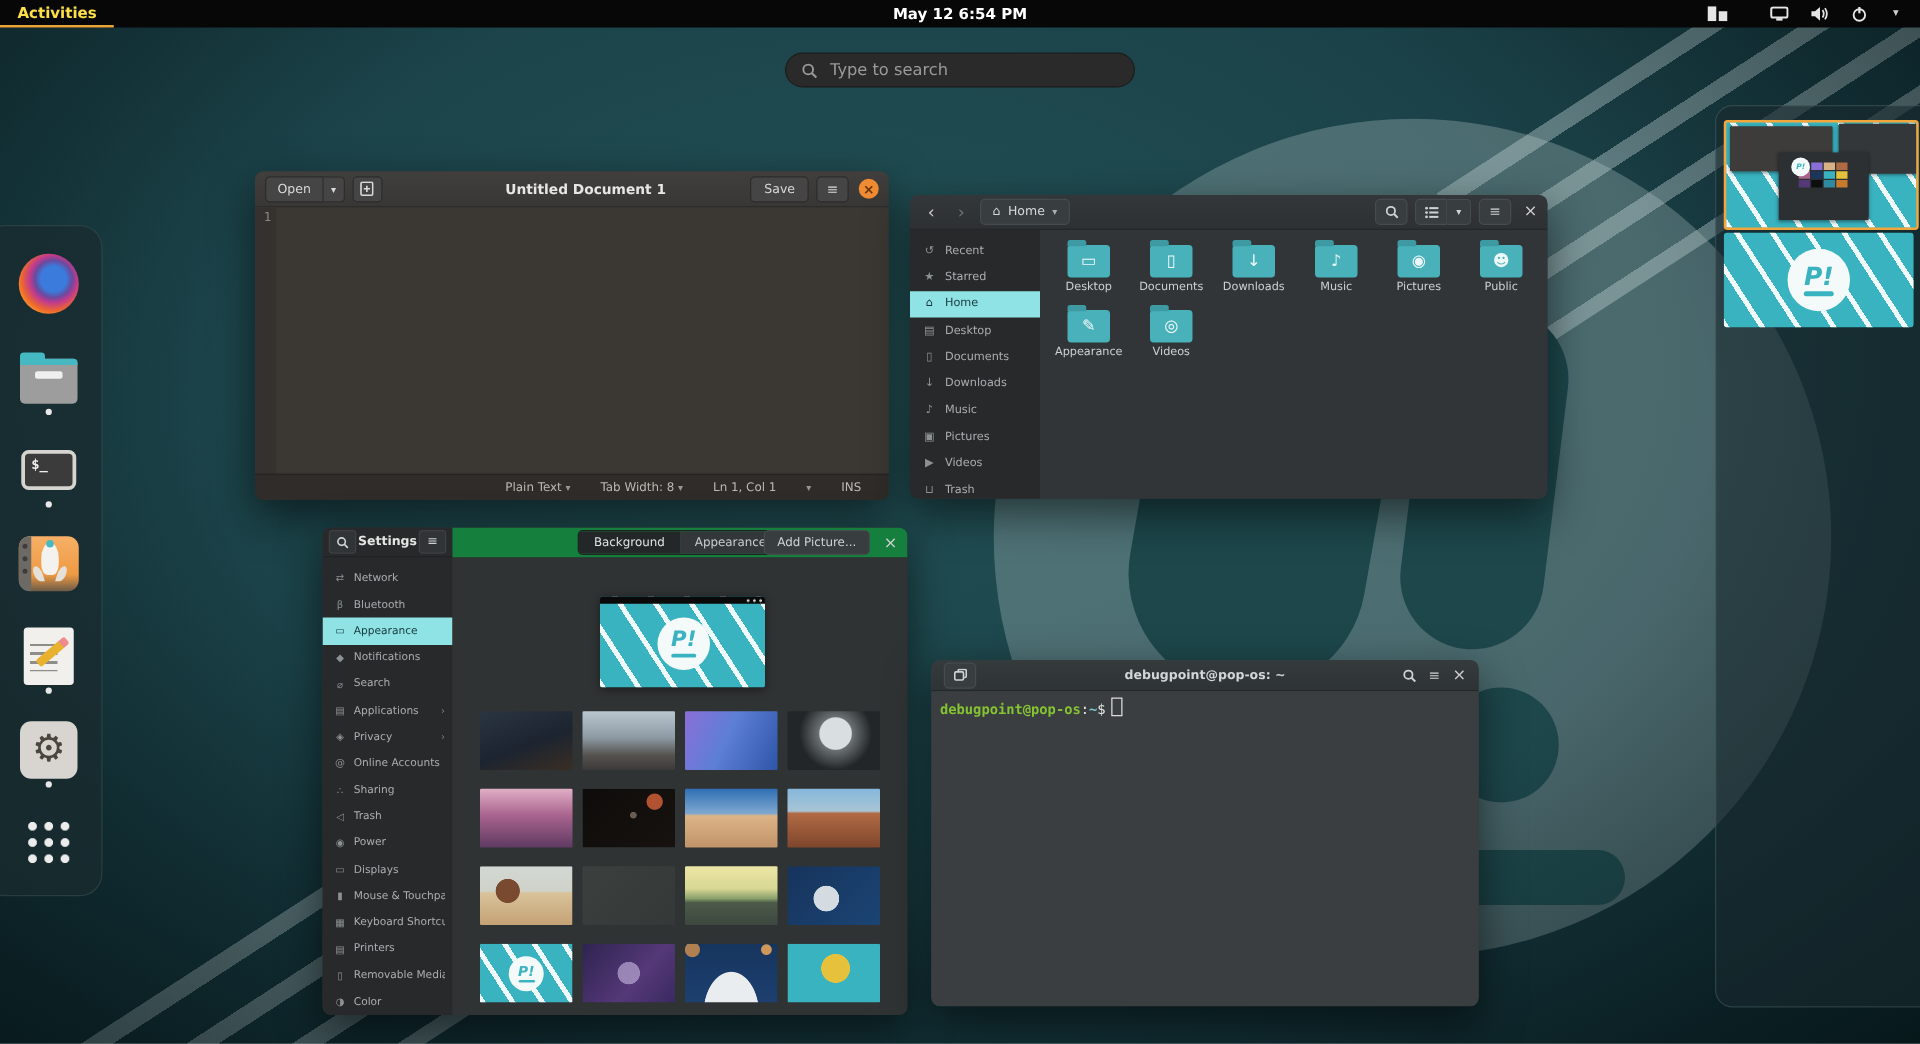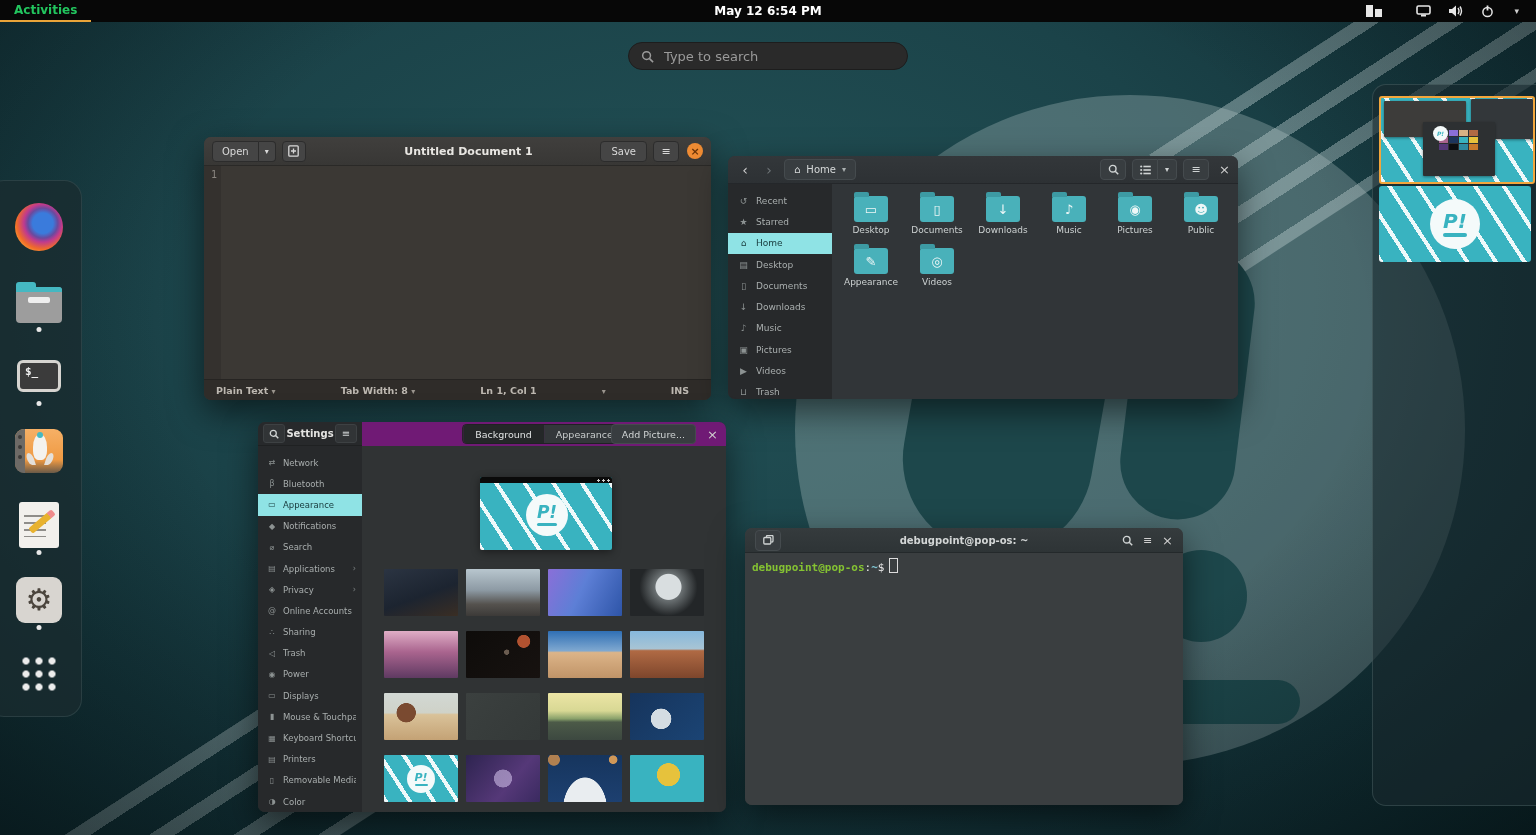--- a/index.html
+++ b/index.html
@@ -20,21 +20,21 @@
   .wm-dot{position:absolute;left:360px;top:455px;width:92px;height:92px;border-radius:50%;background:#1d474b;}
   .wm-bar{position:absolute;left:185px;top:585px;width:320px;height:44px;border-radius:22px;background:#1d474b;}
   .wm-stripes{position:absolute;width:560px;height:150px;transform:rotate(-33deg);
     background:repeating-linear-gradient(180deg, rgba(225,238,238,0.34) 0 14px, transparent 14px 46px);}
   .wm-s1{left:1145px;top:-10px;}
   .wm-s2{left:30px;top:690px;}
   .vignette{position:absolute;inset:0;background:radial-gradient(ellipse at 50% 40%, transparent 55%, rgba(4,14,16,0.5) 100%);}
   
   .topbar{position:absolute;left:0;top:0;right:0;height:22px;background:#070707;z-index:50;display:flex;align-items:center;}
   .activities{height:22px;display:flex;align-items:center;padding:0 14px;box-sizing:border-box;
-    border-bottom:2px solid #e9a439;color:#22c55e;font-weight:bold;font-size:12px;cursor:pointer;}
+    border-bottom:2px solid #e9a439;color:#fde047;font-weight:bold;font-size:12px;cursor:pointer;}
   .clock{position:absolute;left:50%;transform:translateX(-50%);color:#fff;font-weight:bold;font-size:12px;}
   .sysarea{margin-left:auto;display:flex;align-items:center;gap:0;padding-right:8px;}
   .sysbtn{display:flex;align-items:center;padding:0 9px;height:22px;}
   .sys-gap{width:16px;}
   .sys-chev{color:#cfcfcf;font-size:9px;padding-left:2px;}
   
   .searchbar{position:absolute;left:628px;top:42px;width:280px;height:28px;z-index:40;
     background:#2a2a2a;border:1px solid #1d1d1d;border-radius:15px;display:flex;align-items:center;padding:0 12px;box-sizing:border-box;gap:8px;}
   .searchbar input{flex:1;background:transparent;border:none;outline:none;color:#ffffff;font-size:13px;font-family:inherit;}
   .searchbar input::placeholder{color:#9a9a9a;}
@@ -82,21 +82,21 @@
   .gedit-head .openchev{height:19px;width:16px;font-size:8px;border-radius:0 4px 4px 0;border-left:none;}
   .gedit-head .newdoc{height:19px;width:22px;margin-left:6px;}
   .gedit-title{position:absolute;left:50%;transform:translateX(-50%);font-size:11px;font-weight:bold;color:#e8e6e2;margin-left:11px;}
   .gedit-head .save{height:19px;padding:0 10px;font-size:10px;margin-left:auto;}
   .gedit-head .menu{height:19px;width:24px;margin-left:6px;font-size:11px;}
   .gedit-close{width:16px;height:16px;border-radius:50%;background:#ef8b33;color:#6b3408;font-size:11px;font-weight:bold;
     display:flex;align-items:center;justify-content:center;margin-left:8px;cursor:pointer;}
   .gedit-body{position:absolute;top:29px;bottom:20px;left:0;right:0;background:#3b3834;display:flex;}
   .gedit-gutter{width:17px;background:#34312e;color:#8a8680;font-size:10px;text-align:right;padding:3px 4px 0 0;box-sizing:border-box;font-family:"DejaVu Sans Mono",monospace;}
   .gedit-status{position:absolute;left:0;right:0;bottom:0;height:20px;background:#2f2c29;border-top:1px solid #262422;
-    display:flex;align-items:center;justify-content:space-between;gap:0;font-size:9.5px;color:#bdb8b1;padding-right:10px;font-weight:bold;}
+    display:flex;align-items:center;justify-content:flex-end;gap:0;font-size:9.5px;color:#bdb8b1;padding-right:10px;}
   .gstat{padding:0 12px;cursor:pointer;}
   .gstat .chev{font-size:8px;color:#9a958e;}
   
   .files{left:728px;top:156px;width:510px;height:243px;background:#313538;}
   .files-head{height:27px;background:linear-gradient(#33373a,#2d3134);border-bottom:1px solid #24272a;display:flex;align-items:center;padding:0 8px;gap:6px;}
   .nav-arrow{width:18px;height:18px;display:flex;align-items:center;justify-content:center;color:#d0d0d0;font-size:14px;cursor:pointer;}
   .nav-arrow.dim{color:#6f7578;}
   .pathbtn{height:19px;display:flex;align-items:center;gap:6px;background:#383d40;border:1px solid #454b4e;border-radius:4px;padding:0 9px;font-size:10px;color:#d6d9d9;cursor:pointer;}
   .pathbtn .chev{font-size:8px;color:#aab0b0;}
   .files-head .right{margin-left:auto;display:flex;align-items:center;gap:6px;}
@@ -113,21 +113,21 @@
   .fcell{width:66px;height:52px;display:flex;flex-direction:column;align-items:center;gap:3px;padding-top:2px;box-sizing:border-box;cursor:pointer;}
   .folder{position:relative;width:34px;height:26px;background:#49b1ba;border-radius:3px;display:flex;align-items:center;justify-content:center;}
   .folder::before{content:"";position:absolute;left:0;top:-4px;width:15px;height:5px;background:#3d9aa3;border-radius:2px 2px 0 0;}
   .folder .g{color:#eef7f7;font-size:13px;line-height:1;}
   .fcell .lbl{font-size:9px;color:#ccd1d1;}
   
   .settings{left:258px;top:422px;width:468px;height:390px;background:#303334;}
   .set-headL{position:absolute;left:0;top:0;width:104px;height:24px;background:#27292b;border-bottom:1px solid #1f2122;display:flex;align-items:center;padding:0 5px;box-sizing:border-box;}
   .set-title{flex:1;text-align:center;font-size:10px;font-weight:bold;color:#e4e4e2;}
   .sbtn{width:20px;height:17px;display:flex;align-items:center;justify-content:center;background:#313436;border:1px solid #3d4143;border-radius:3px;cursor:pointer;color:#cfd3d3;font-size:10px;}
-  .set-headR{position:absolute;left:104px;top:0;right:0;height:24px;background:#701a75;border-bottom:1px solid #232627;display:flex;align-items:center;}
+  .set-headR{position:absolute;left:104px;top:0;right:0;height:24px;background:#15803d;border-bottom:1px solid #232627;display:flex;align-items:center;}
   .set-tabs{position:absolute;left:50%;transform:translateX(-50%);display:flex;border:1px solid #1f2223;border-radius:4px;overflow:hidden;}
   .set-tab{height:18px;display:flex;align-items:center;padding:0 12px;font-size:9.5px;color:#c9cdcd;background:#33373a;cursor:pointer;}
   .set-tab.active{background:#242728;color:#dfe2e2;}
   .addpic{position:absolute;right:30px;height:18px;display:flex;align-items:center;padding:0 10px;font-size:9.5px;color:#cfd3d3;background:#383d40;border:1px solid #454b4e;border-radius:4px;cursor:pointer;}
   .set-close{position:absolute;right:8px;}
   .set-side{position:absolute;left:0;top:24px;width:104px;bottom:0;background:#27292b;padding-top:6px;box-sizing:border-box;}
   .sitem{height:21.2px;display:flex;align-items:center;gap:6px;padding:0 6px 0 9px;font-size:8.5px;color:#a9aeae;cursor:pointer;}
   .sitem .ic{width:10px;font-size:8px;color:#8c9292;text-align:center;flex:none;}
   .sitem .lb{flex:1;white-space:nowrap;overflow:hidden;}
   .sitem .ch{font-size:8px;color:#7e8484;}

